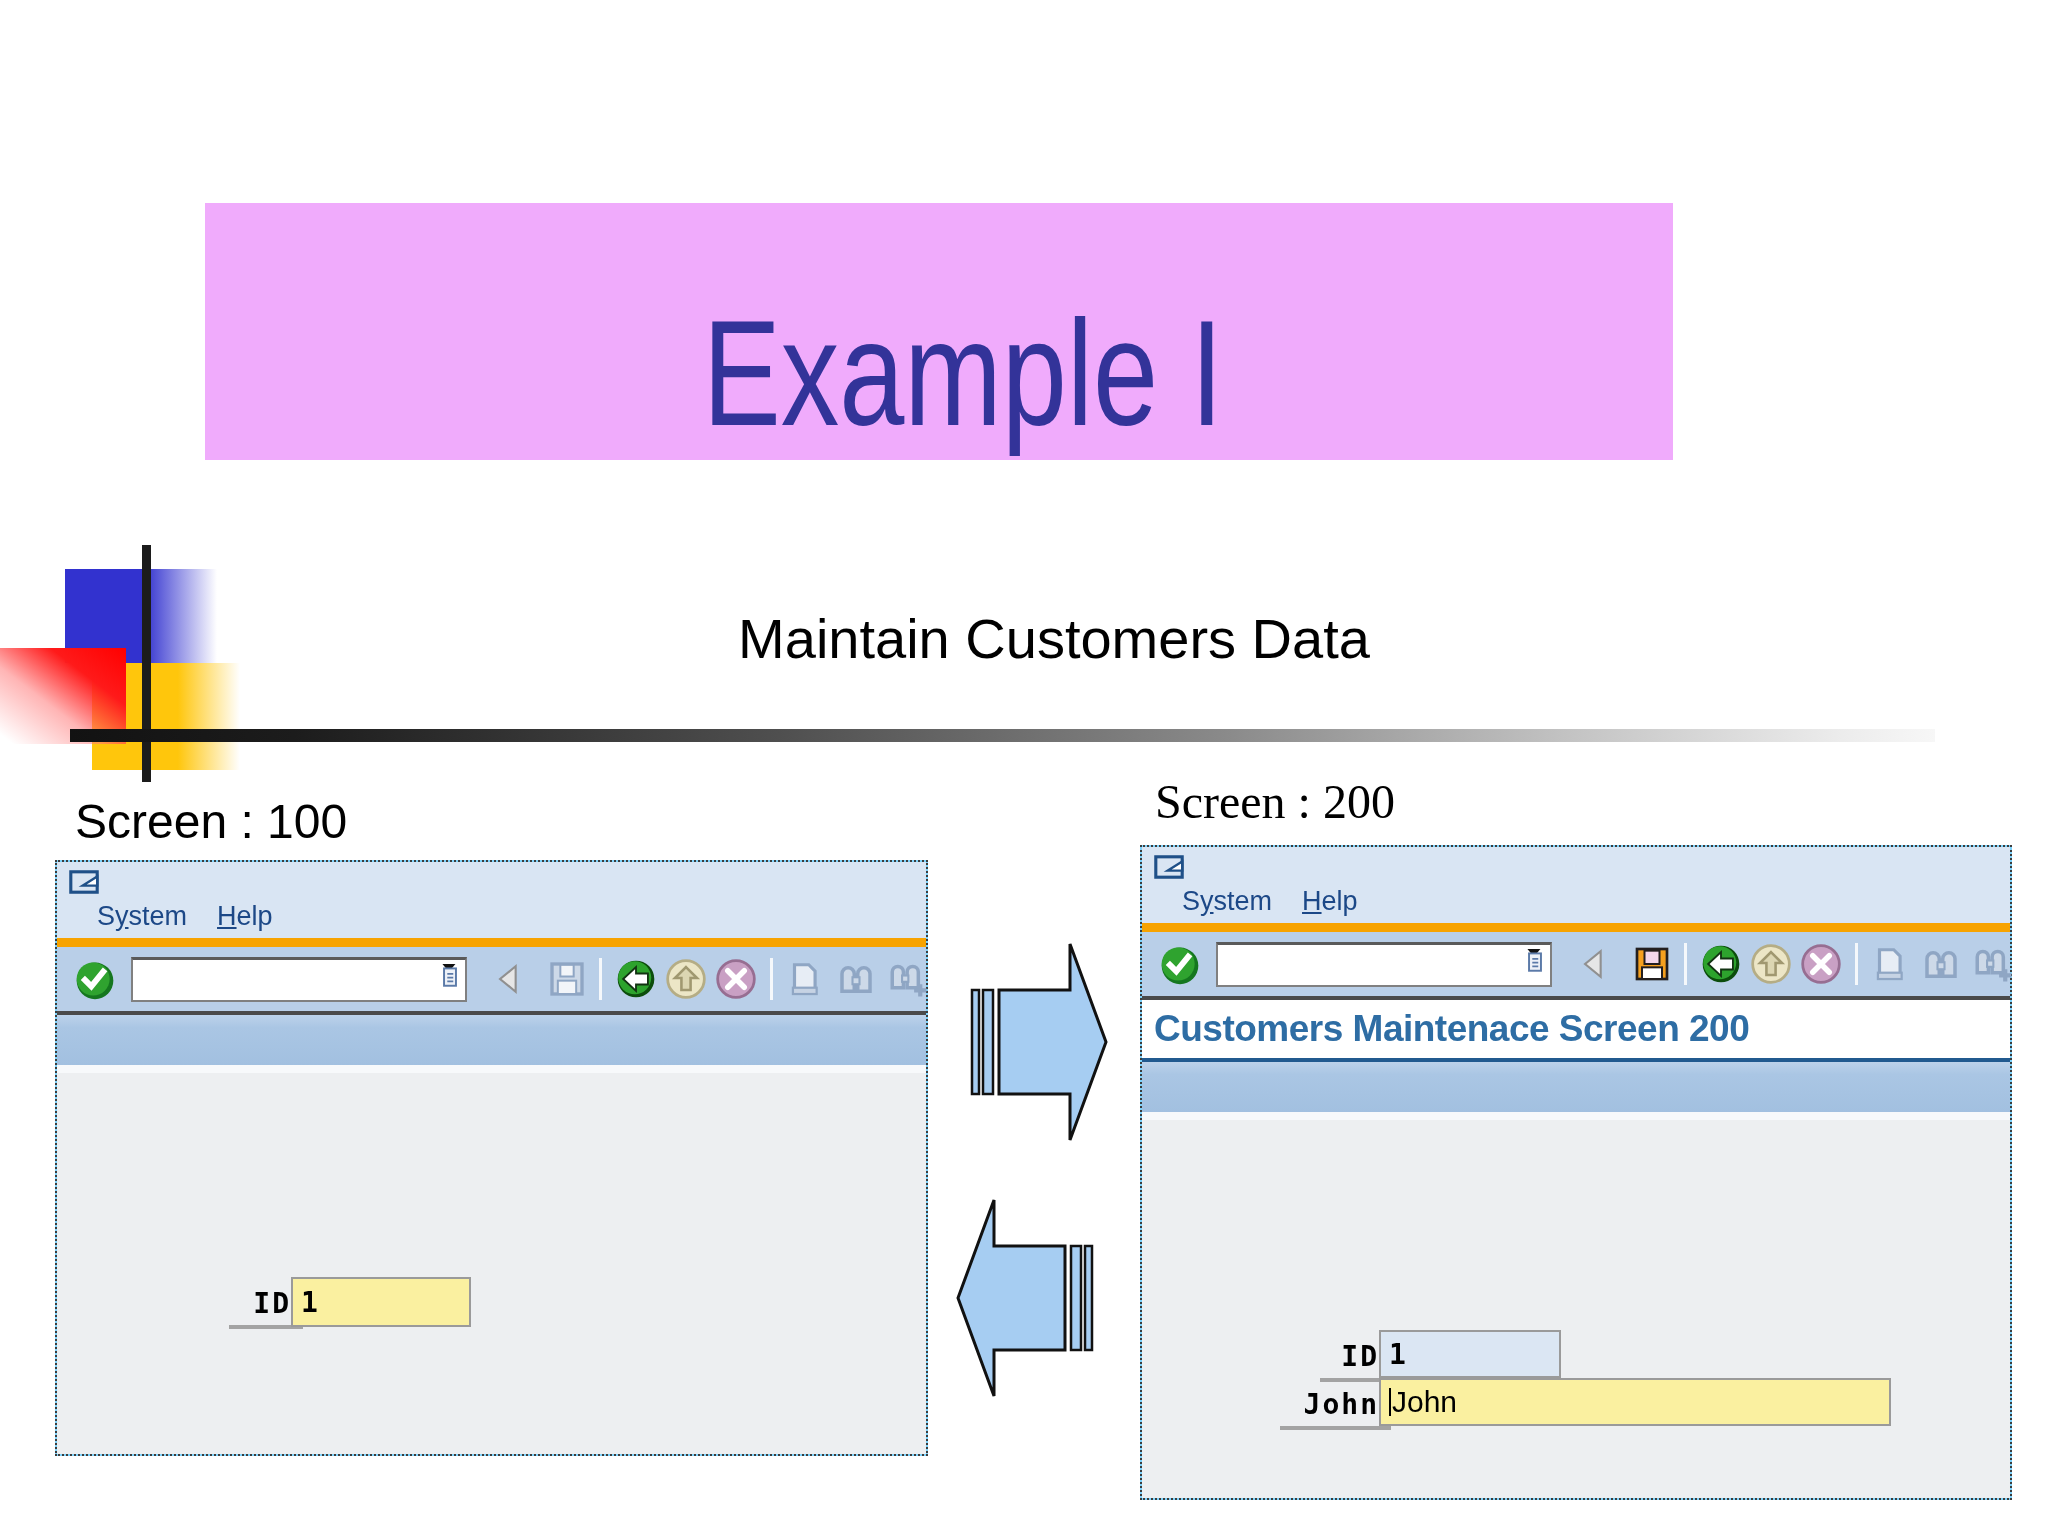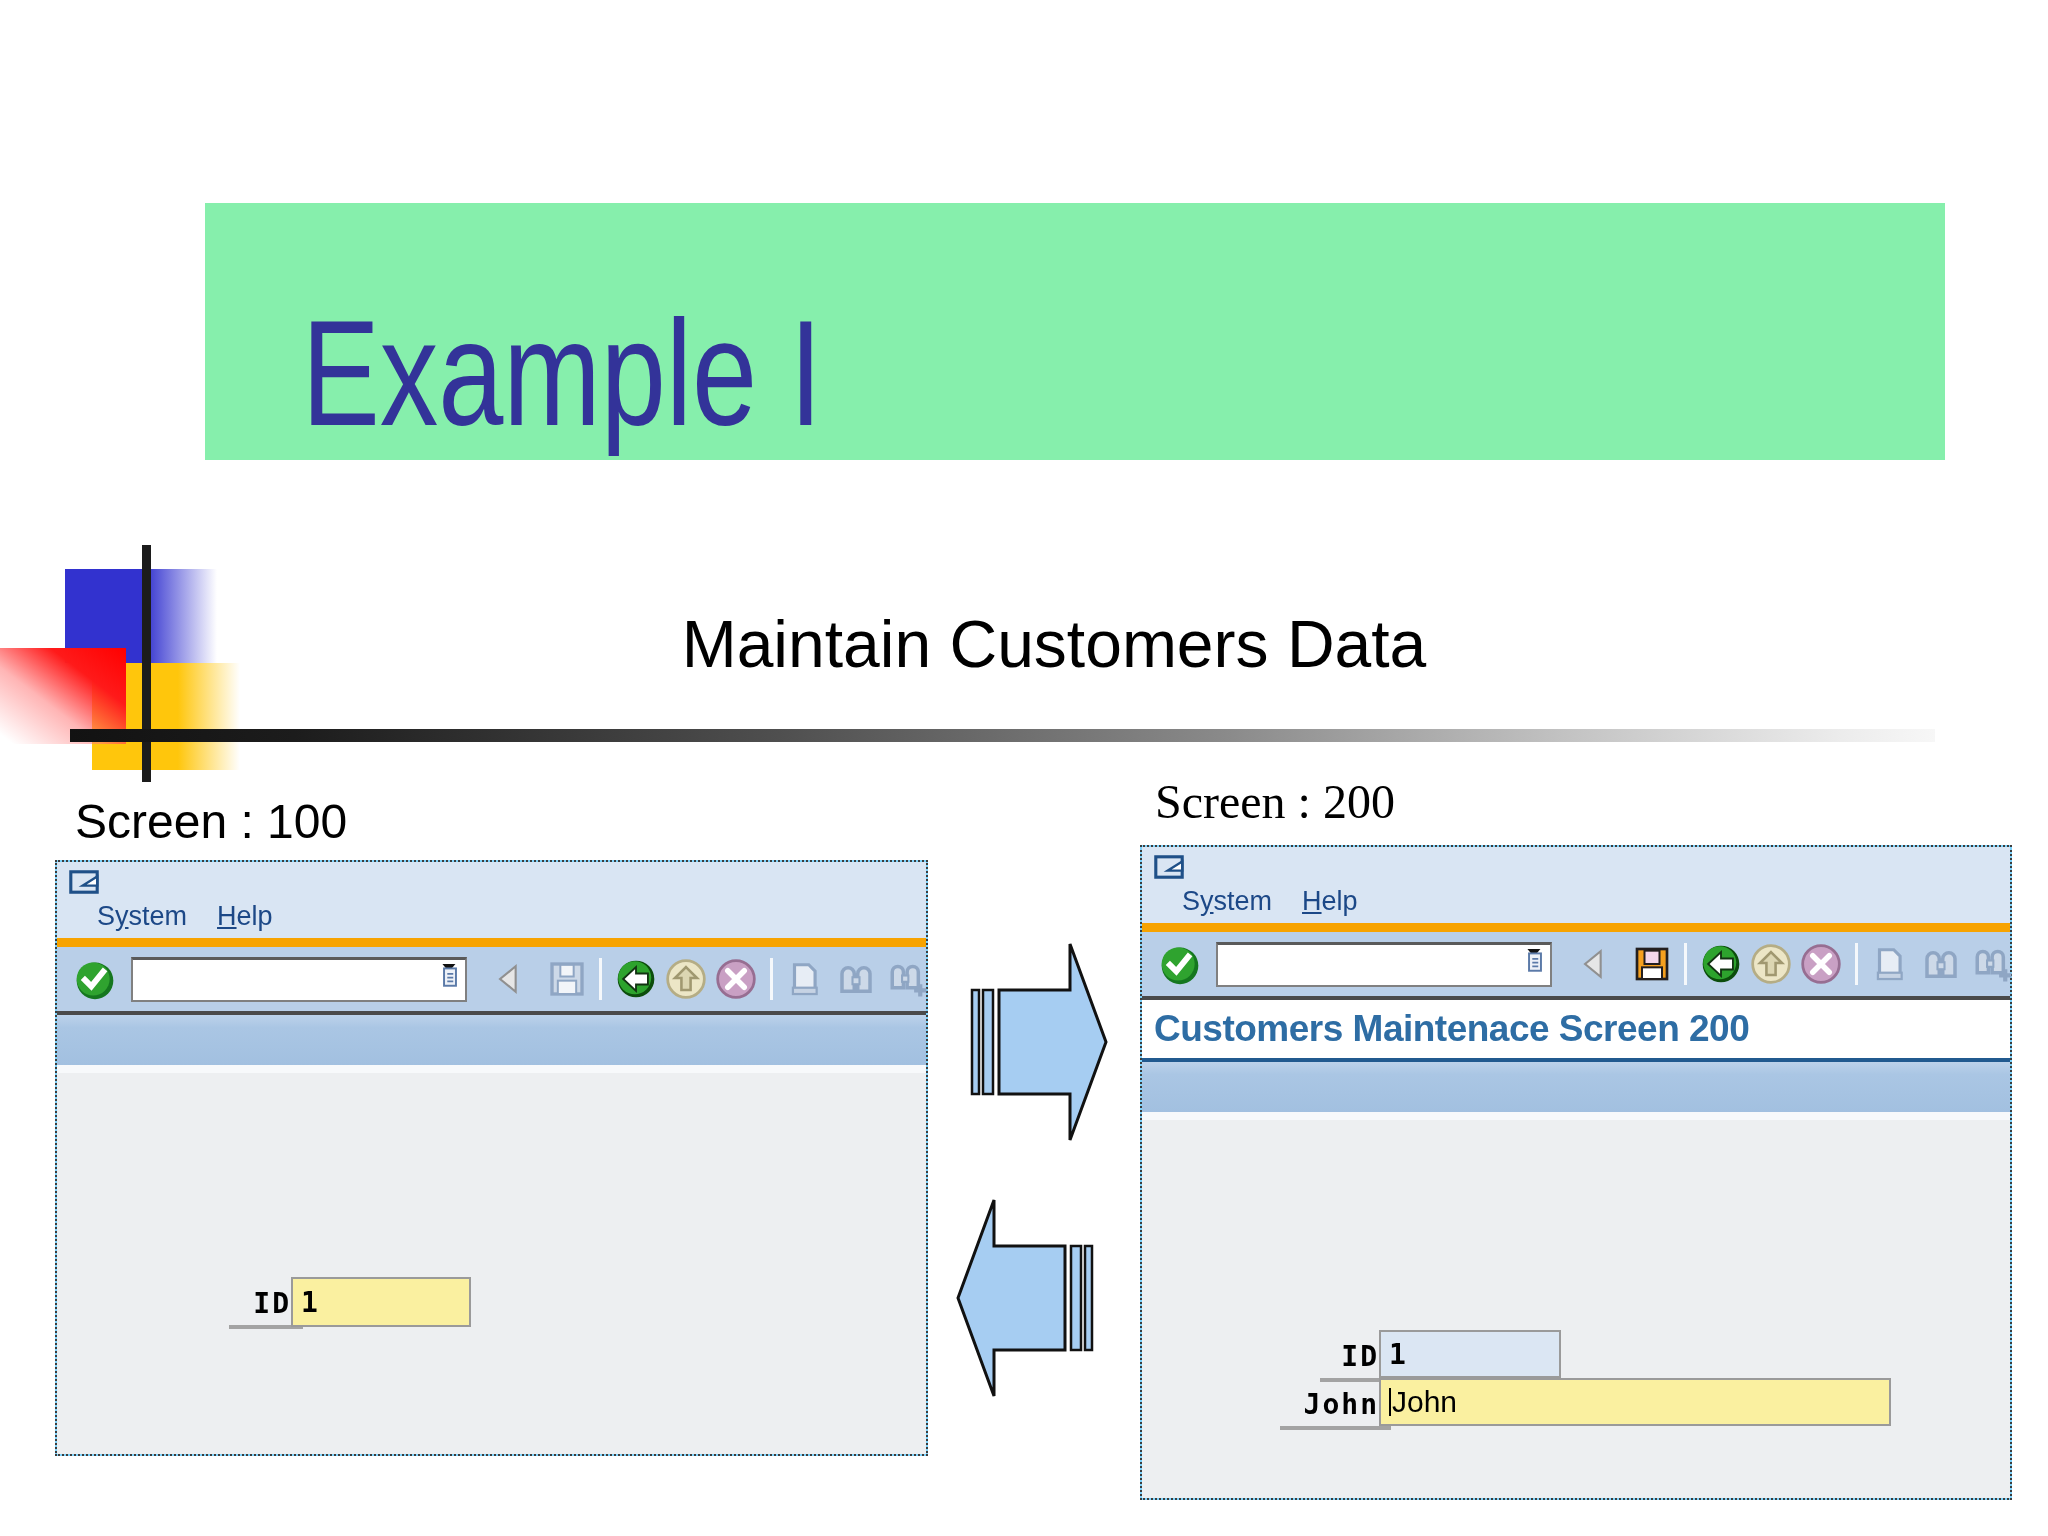--- a/index.html
+++ b/index.html
@@ -1,35 +1,35 @@
 <!DOCTYPE html>
 <html><head>
 <meta charset="utf-8">
 <style>
   html,body{margin:0;padding:0;background:#fff;}
   .slide{position:relative;width:2048px;height:1536px;background:#ffffff;overflow:hidden;
          font-family:"Liberation Sans", sans-serif;}
 
   
-  .title-box{position:absolute;left:205px;top:203px;width:1740px;height:257px;background:#86efac;
-             display:flex;align-items:flex-end;}
+  .title-box{position:absolute;left:205px;top:203px;width:1468px;height:257px;background:#f0abfc;
+             display:flex;align-items:flex-end;justify-content:center;}
   .title-text{display:inline-block;font-size:150px;line-height:1.0;color:#333399;
               transform:scaleX(0.78) translateX(30px);transform-origin:center bottom;
               padding-bottom:12px;white-space:nowrap;}
   .deco-blue{position:absolute;left:65px;top:569px;width:152px;height:94px;
              background:linear-gradient(to right,#3232cf 0%,#3232cf 52%,rgba(255,255,255,0) 100%);}
   .deco-yellow{position:absolute;left:92px;top:663px;width:148px;height:107px;
              background:linear-gradient(to right,#ffc60c 0%,#ffc60c 58%,rgba(255,198,12,0) 100%);}
   .deco-red{position:absolute;left:0px;top:648px;width:126px;height:96px;
              background:linear-gradient(to bottom left,#ff0000 0%,#ff1a1a 30%,rgba(255,120,120,.55) 60%,rgba(255,255,255,0) 95%);}
   .cross-v{position:absolute;left:142px;top:545px;width:9px;height:237px;background:#1c1c1c;}
   .rule-h{position:absolute;left:70px;top:729px;width:1865px;height:13px;
           background:linear-gradient(to right,#121212 0%,#1c1c1c 12%,#4f4f4f 38%,#8a8a8a 62%,#c2c2c2 80%,#ececec 95%,#f7f7f7 100%);}
   .subtitle{position:absolute;left:0;top:606px;width:2048px;text-align:center;
-            font-size:66px;color:#000;}
+            font-size:56px;color:#000;}
   .subtitle span{display:inline-block;transform:translateX(30px);}
   .screen-label{position:absolute;font-size:48px;color:#000;white-space:nowrap;}
   #lbl100{left:75px;top:794px;}
   #lbl200{left:1155px;top:774px;font-family:Liberation Serif, serif;}
 
   
   .arrow{position:absolute;}
   #fwd{left:970px;top:938px;}
   #bwd{left:954px;top:1194px;}
 

